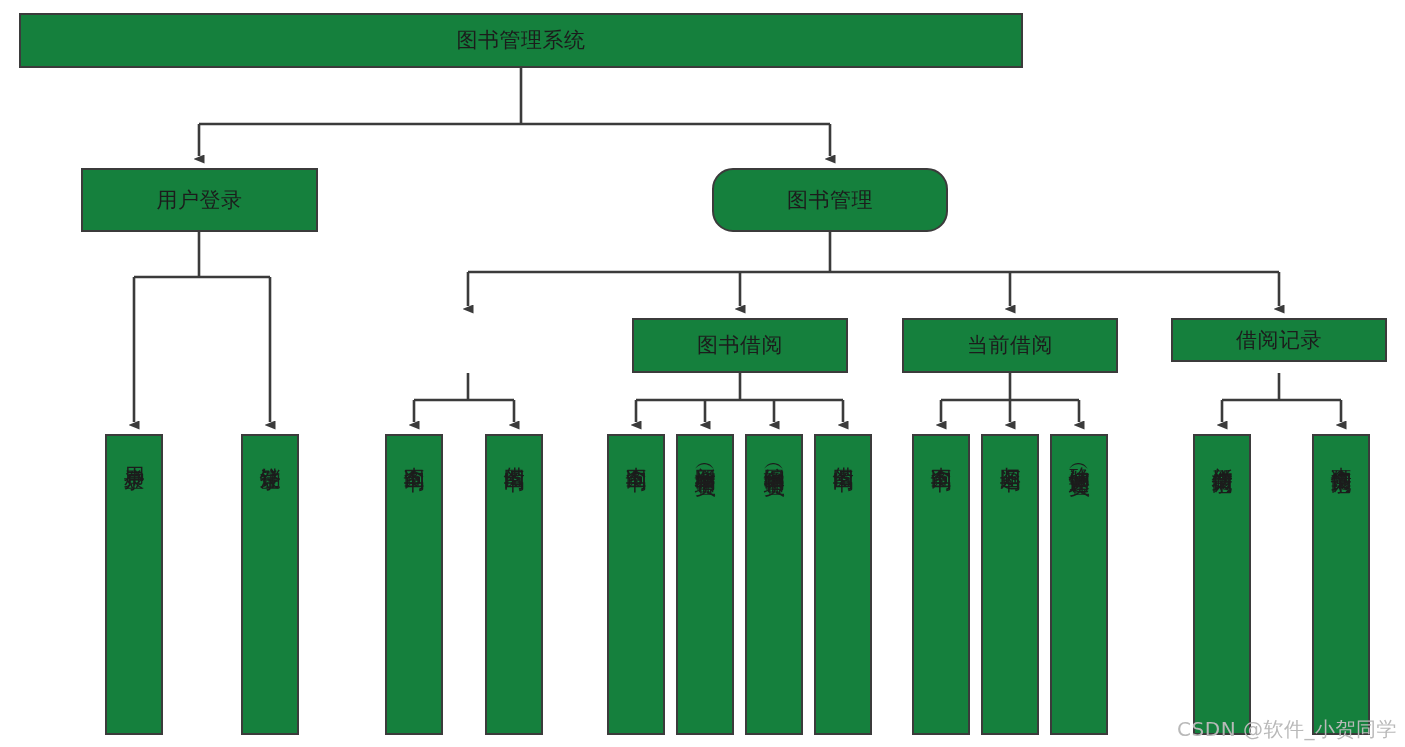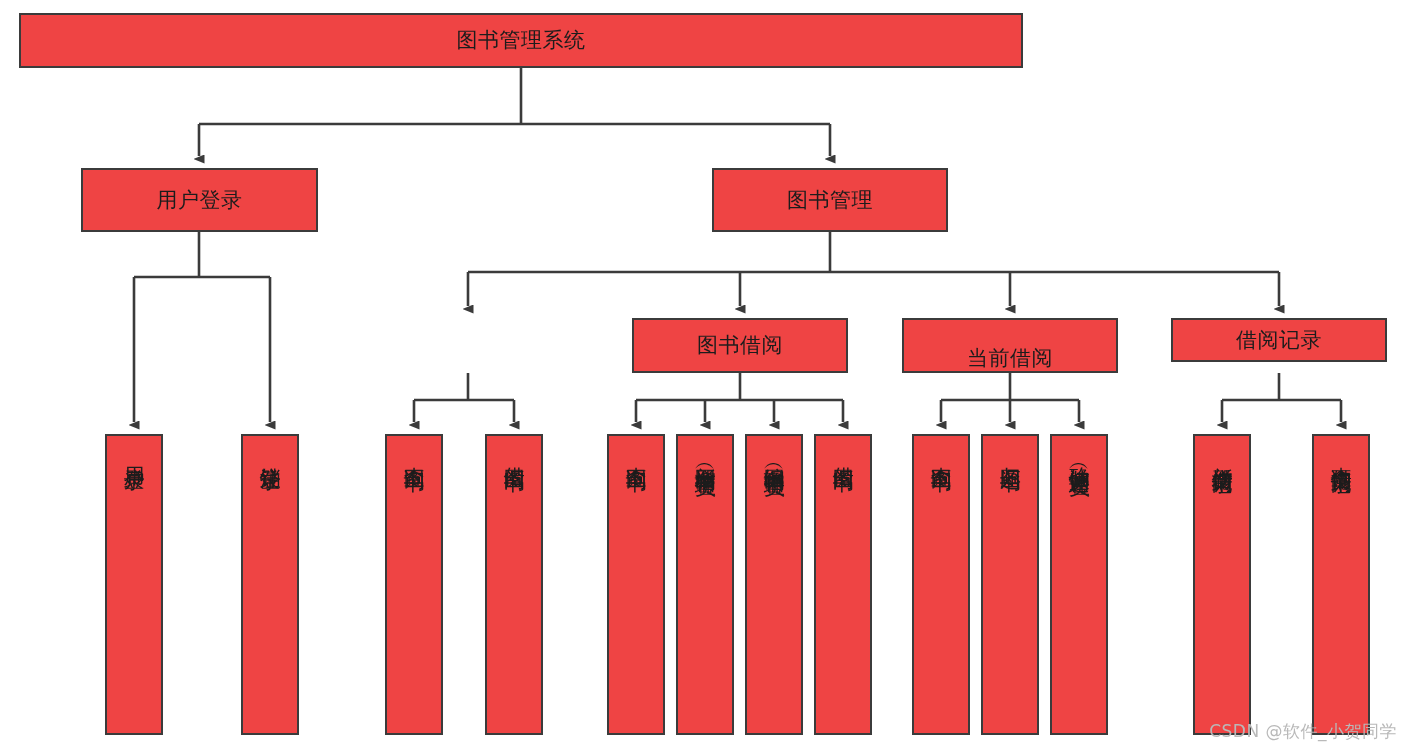--- a/index.html
+++ b/index.html
@@ -22,21 +22,21 @@
     position: absolute;
     left: 0;
     top: 0;
     width: 1405px;
     height: 747px;
     pointer-events: none;
   }
   .node {
     position: absolute;
     box-sizing: border-box;
-    background: #ef4444;
+    background: #15803d;
     border: 2.5px solid #3b3b3b;
     display: flex;
     align-items: center;
     justify-content: center;
     color: #1c1c1c;
   }
   .node-label {
     display: block;
     line-height: 1.18;
     letter-spacing: 0.5px;
@@ -59,21 +59,21 @@
     text-orientation: upright;
     font-size: 21px;
     line-height: 1.06;
     letter-spacing: 1.5px;
     white-space: nowrap;
   }
   .watermark {
     position: absolute;
     right: 8px;
     bottom: 4px;
-    font-size: 17px;
+    font-size: 20px;
     color: #b9b9b9;
     letter-spacing: 0.5px;
     white-space: nowrap;
   }
 </style>
 </head>
 <body>
 
 <div id="canvas">
 
@@ -128,30 +128,30 @@
   </svg>
 
   <div class="node root h" style="left:19px; top:13px; width:1004px; height:55px;">
     <span class="node-label">图书管理系统</span>
   </div>
 
   <div class="node h" style="left:81px; top:168px; width:237px; height:64px;">
     <span class="node-label">用户登录</span>
   </div>
 
-  <div class="node h" style="left:712px; top:168px; width:236px; height:64px;">
+  <div class="node h" style="left:712px; top:168px; width:236px; height:64px;border-radius:21px;">
     <span class="node-label">图书管理</span>
   </div>
 
 
   <div class="node h" style="left:632px; top:318px; width:216px; height:55px;">
     <span class="node-label">图书借阅</span>
   </div>
 
-  <div class="node h" style="left:902px; top:318px; width:216px; height:55px;align-items:flex-end;">
+  <div class="node h" style="left:902px; top:318px; width:216px; height:55px;">
     <span class="node-label">当前借阅</span>
   </div>
 
   <div class="node h" style="left:1171px; top:318px; width:216px; height:44px;">
     <span class="node-label">借阅记录</span>
   </div>
 
   <div class="node v" style="left:105px; top:434px; width:58px; height:301px;">
     <span class="node-label">用户登录</span>
   </div>

